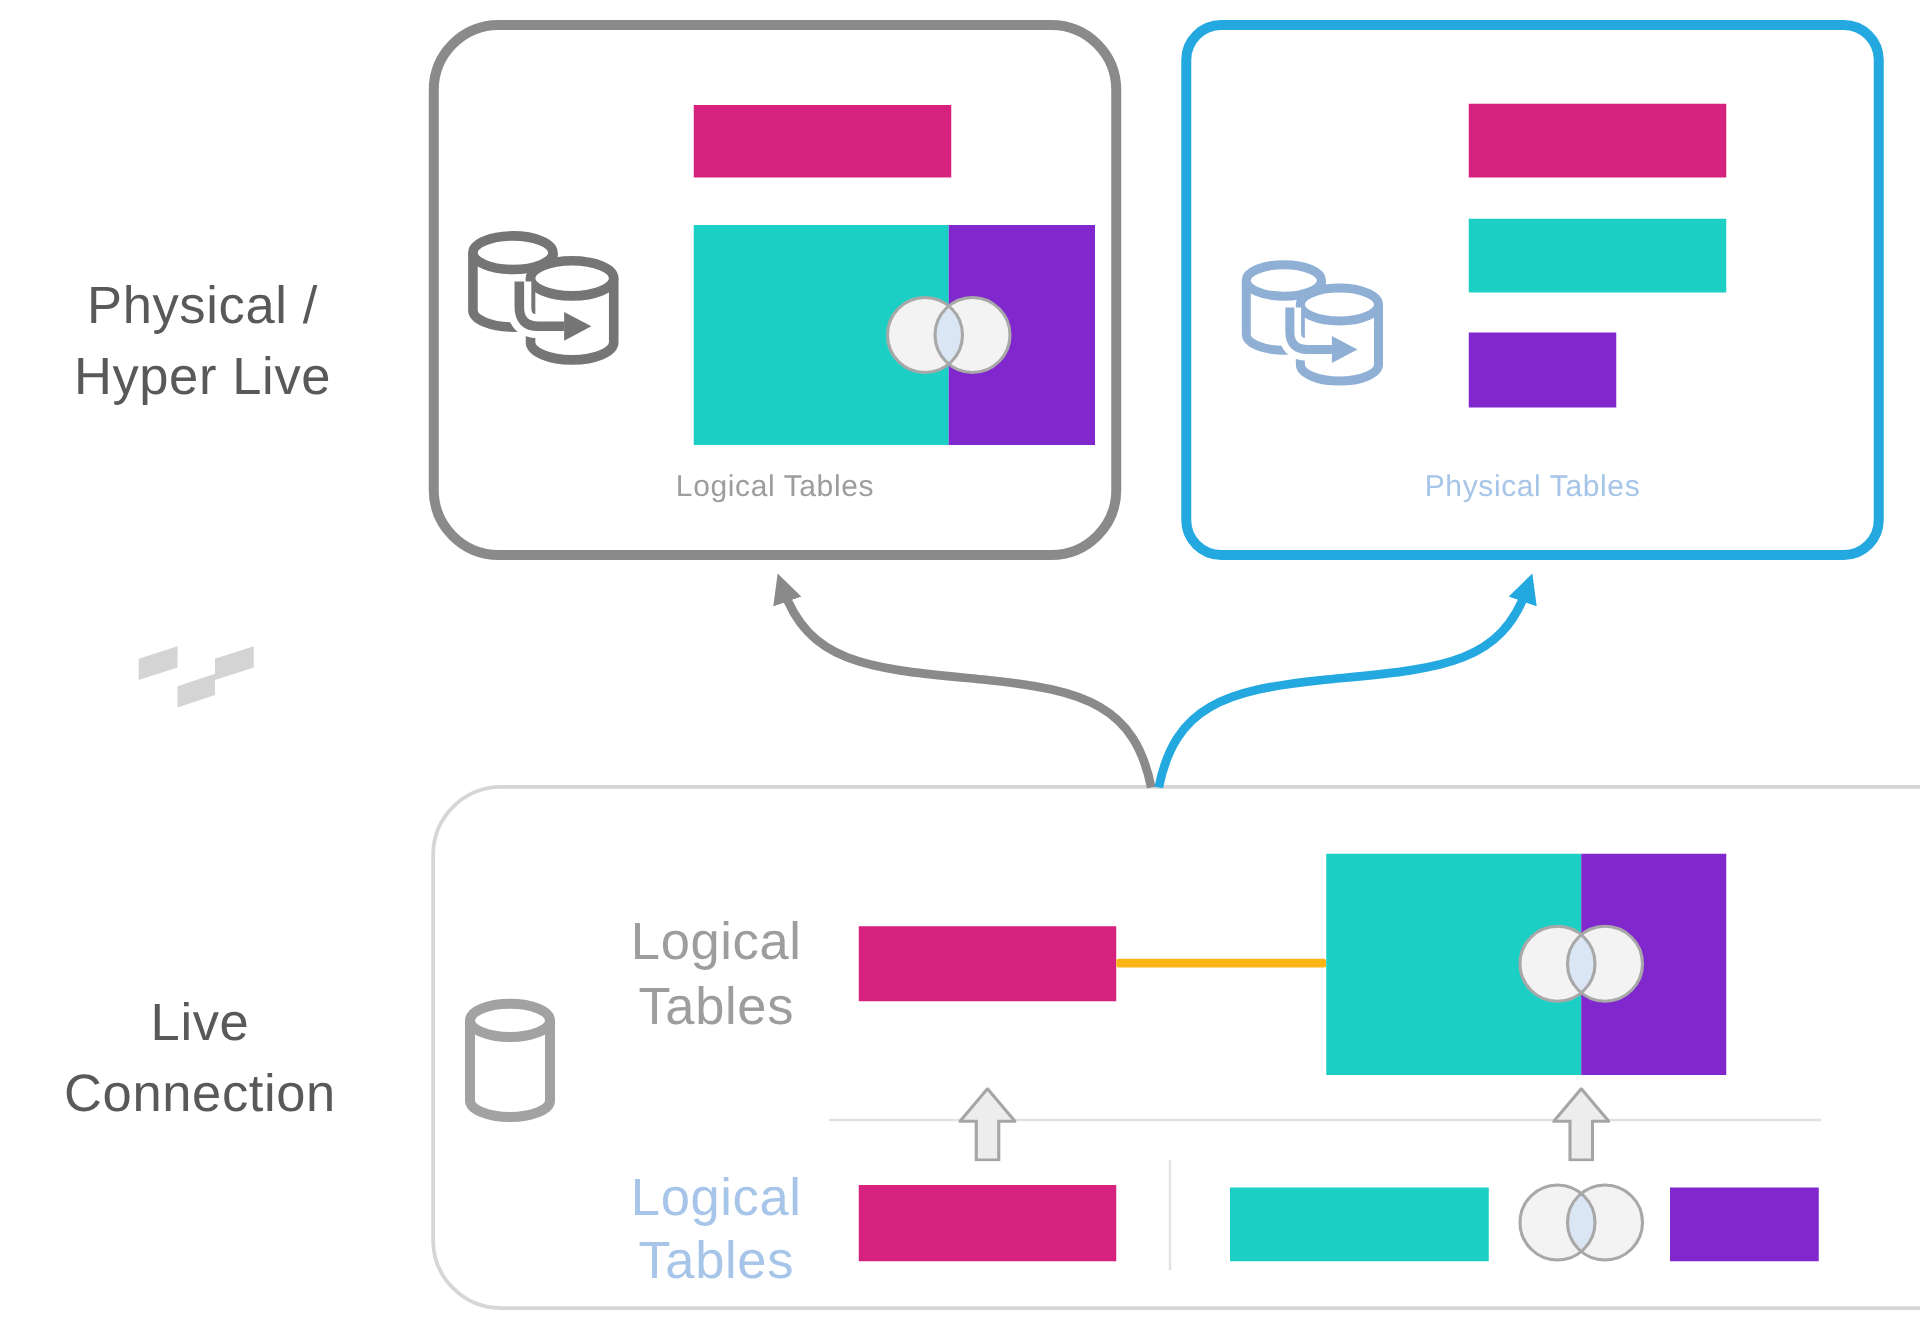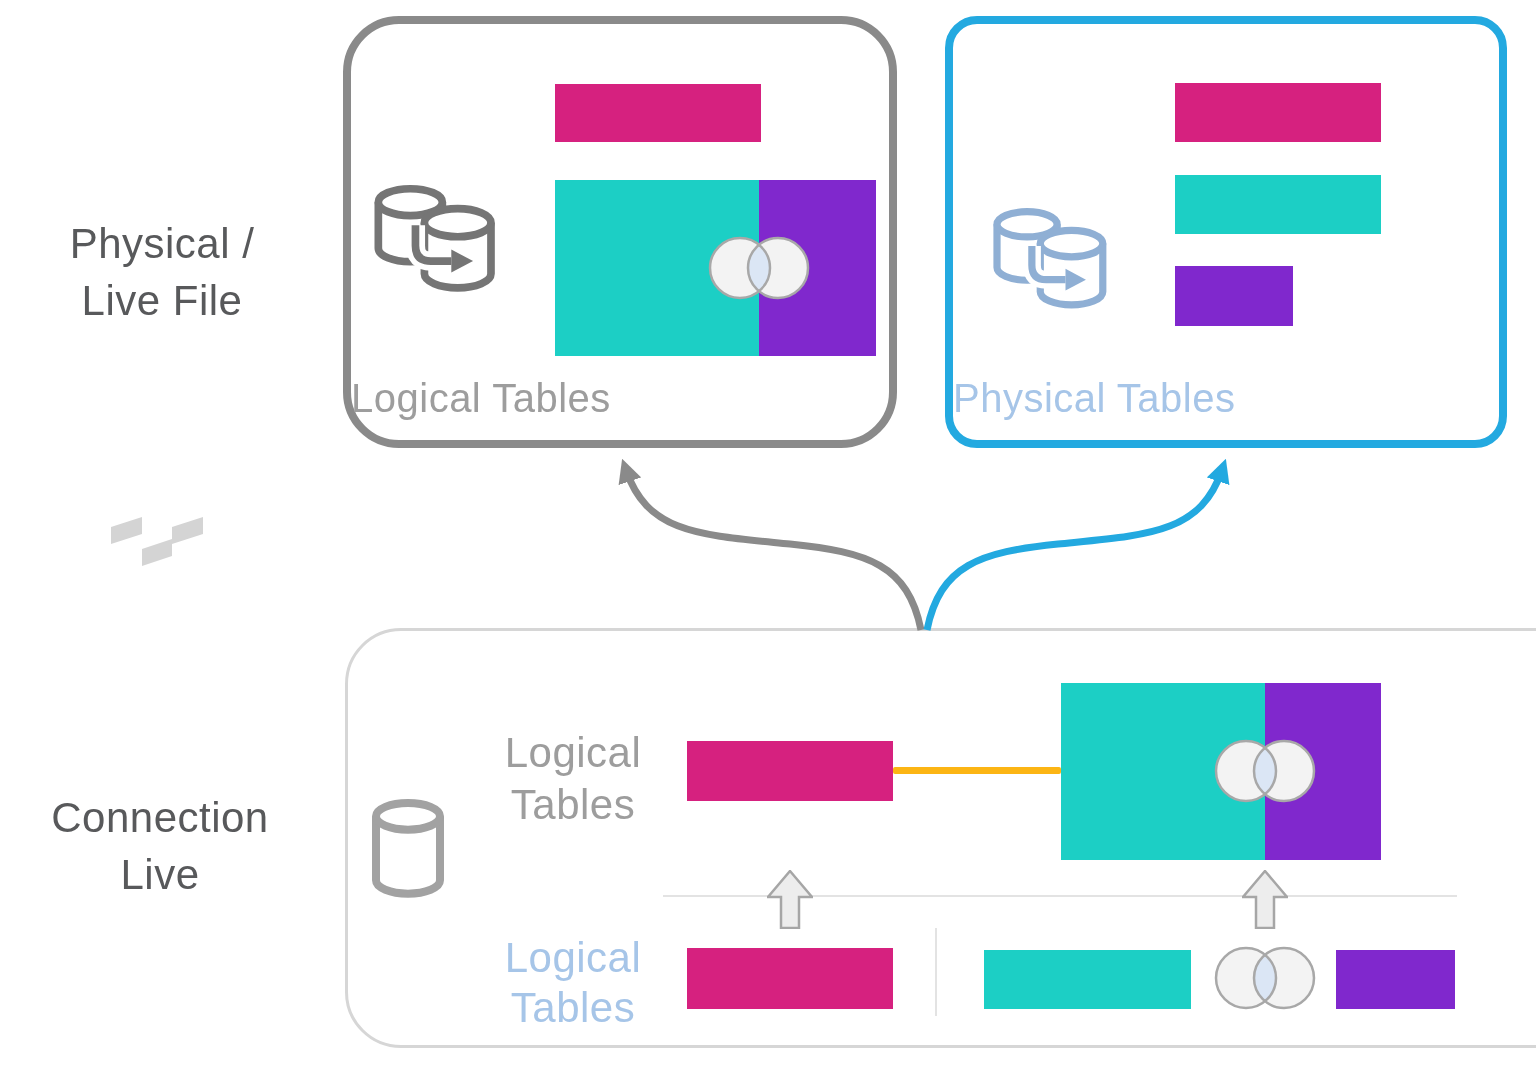--- a/index.html
+++ b/index.html
@@ -20,21 +20,21 @@
   .side-label{
     position:absolute;text-align:center;color:var(--gray-text-dark);
     font-size:42px;line-height:57px;letter-spacing:0.5px;
   }
   
   .big-box{position:absolute;background:#fff;box-sizing:border-box;}
   #box-extract-logical{left:343px;top:16px;width:554px;height:432px;border:8px solid var(--gray-border);border-radius:56px;}
   #box-extract-physical{left:945px;top:16px;width:562px;height:432px;border:8px solid var(--blue-border);border-radius:32px;}
   #box-live{left:345px;top:628px;width:1249px;height:420px;border:3px solid var(--lightbox-border);border-radius:56px;}
   .box-caption{
-    position:absolute;left:0;right:0;text-align:left;font-size:40px;letter-spacing:0.5px;
+    position:absolute;left:0;right:0;text-align:center;font-size:24px;letter-spacing:0.5px;
   }
   .caption-gray{color:var(--gray-text-light);}
   .caption-blue{color:var(--blue-text);}
   
   .bar{position:absolute;}
   .bar-pink{background:var(--pink);}
   .bar-teal{background:var(--teal);}
   .bar-purple{background:var(--purple);}
   
   .joined{position:absolute;display:flex;}
@@ -48,26 +48,26 @@
   .yellow-link{position:absolute;background:var(--yellow);height:7px;border-radius:2px;}
   .up-arrow{position:absolute;width:46px;height:59px;}
   #arrow-overlay{position:absolute;left:0;top:0;pointer-events:none;}
   #watermark{position:absolute;left:105px;top:510px;}
 </style>
 </head>
 <body>
 
 <div class="side-label" style="left:37px;top:215px;width:250px;">
   <div>Physical /</div>
-  <div>Live File</div>
+  <div>Hyper Live</div>
 </div>
 
 <div class="side-label" style="left:35px;top:789px;width:250px;">
+  <div>Live</div>
   <div>Connection</div>
-  <div>Live</div>
 </div>
 
 <svg id="watermark" width="105" height="65" viewBox="0 0 105 65">
   <polygon points="6,17 37,7 37,24 6,34" fill="var(--watermark)"></polygon>
   <polygon points="37,39 67,29 67,46 37,56" fill="var(--watermark)"></polygon>
   <polygon points="67,17 98,7 98,24 67,34" fill="var(--watermark)"></polygon>
 </svg>
 
 <div id="box-extract-logical" class="big-box">
 

